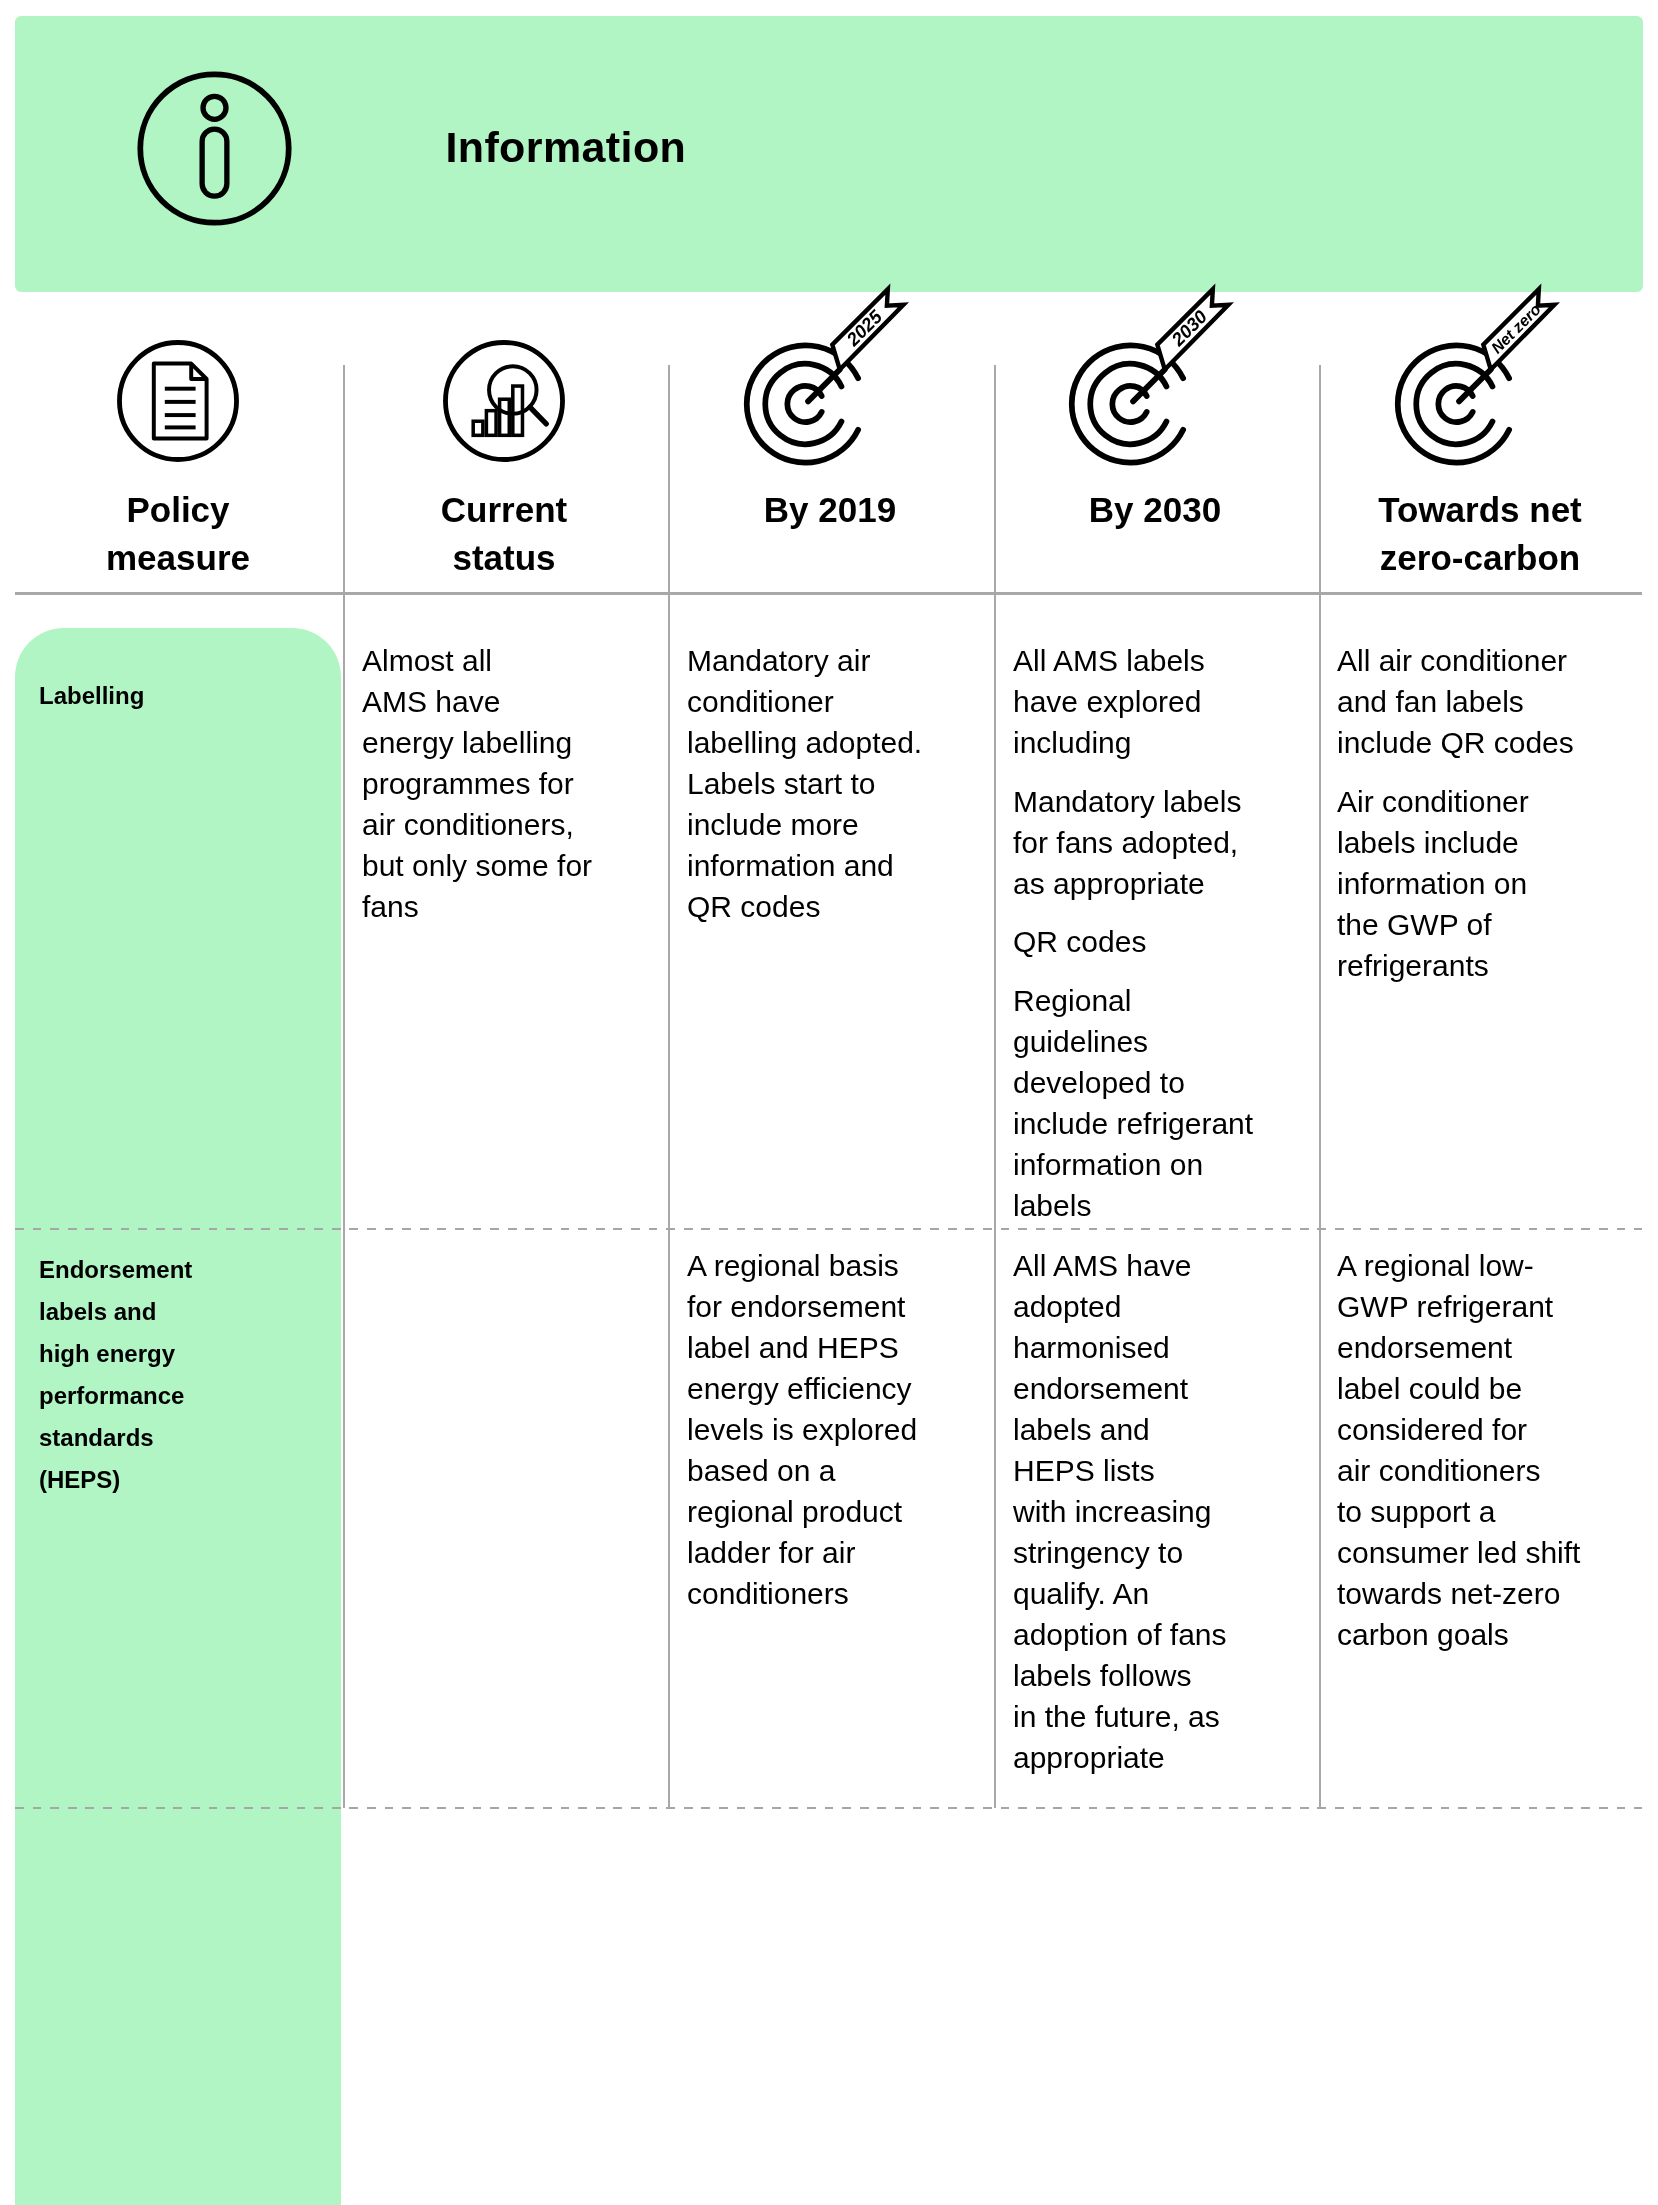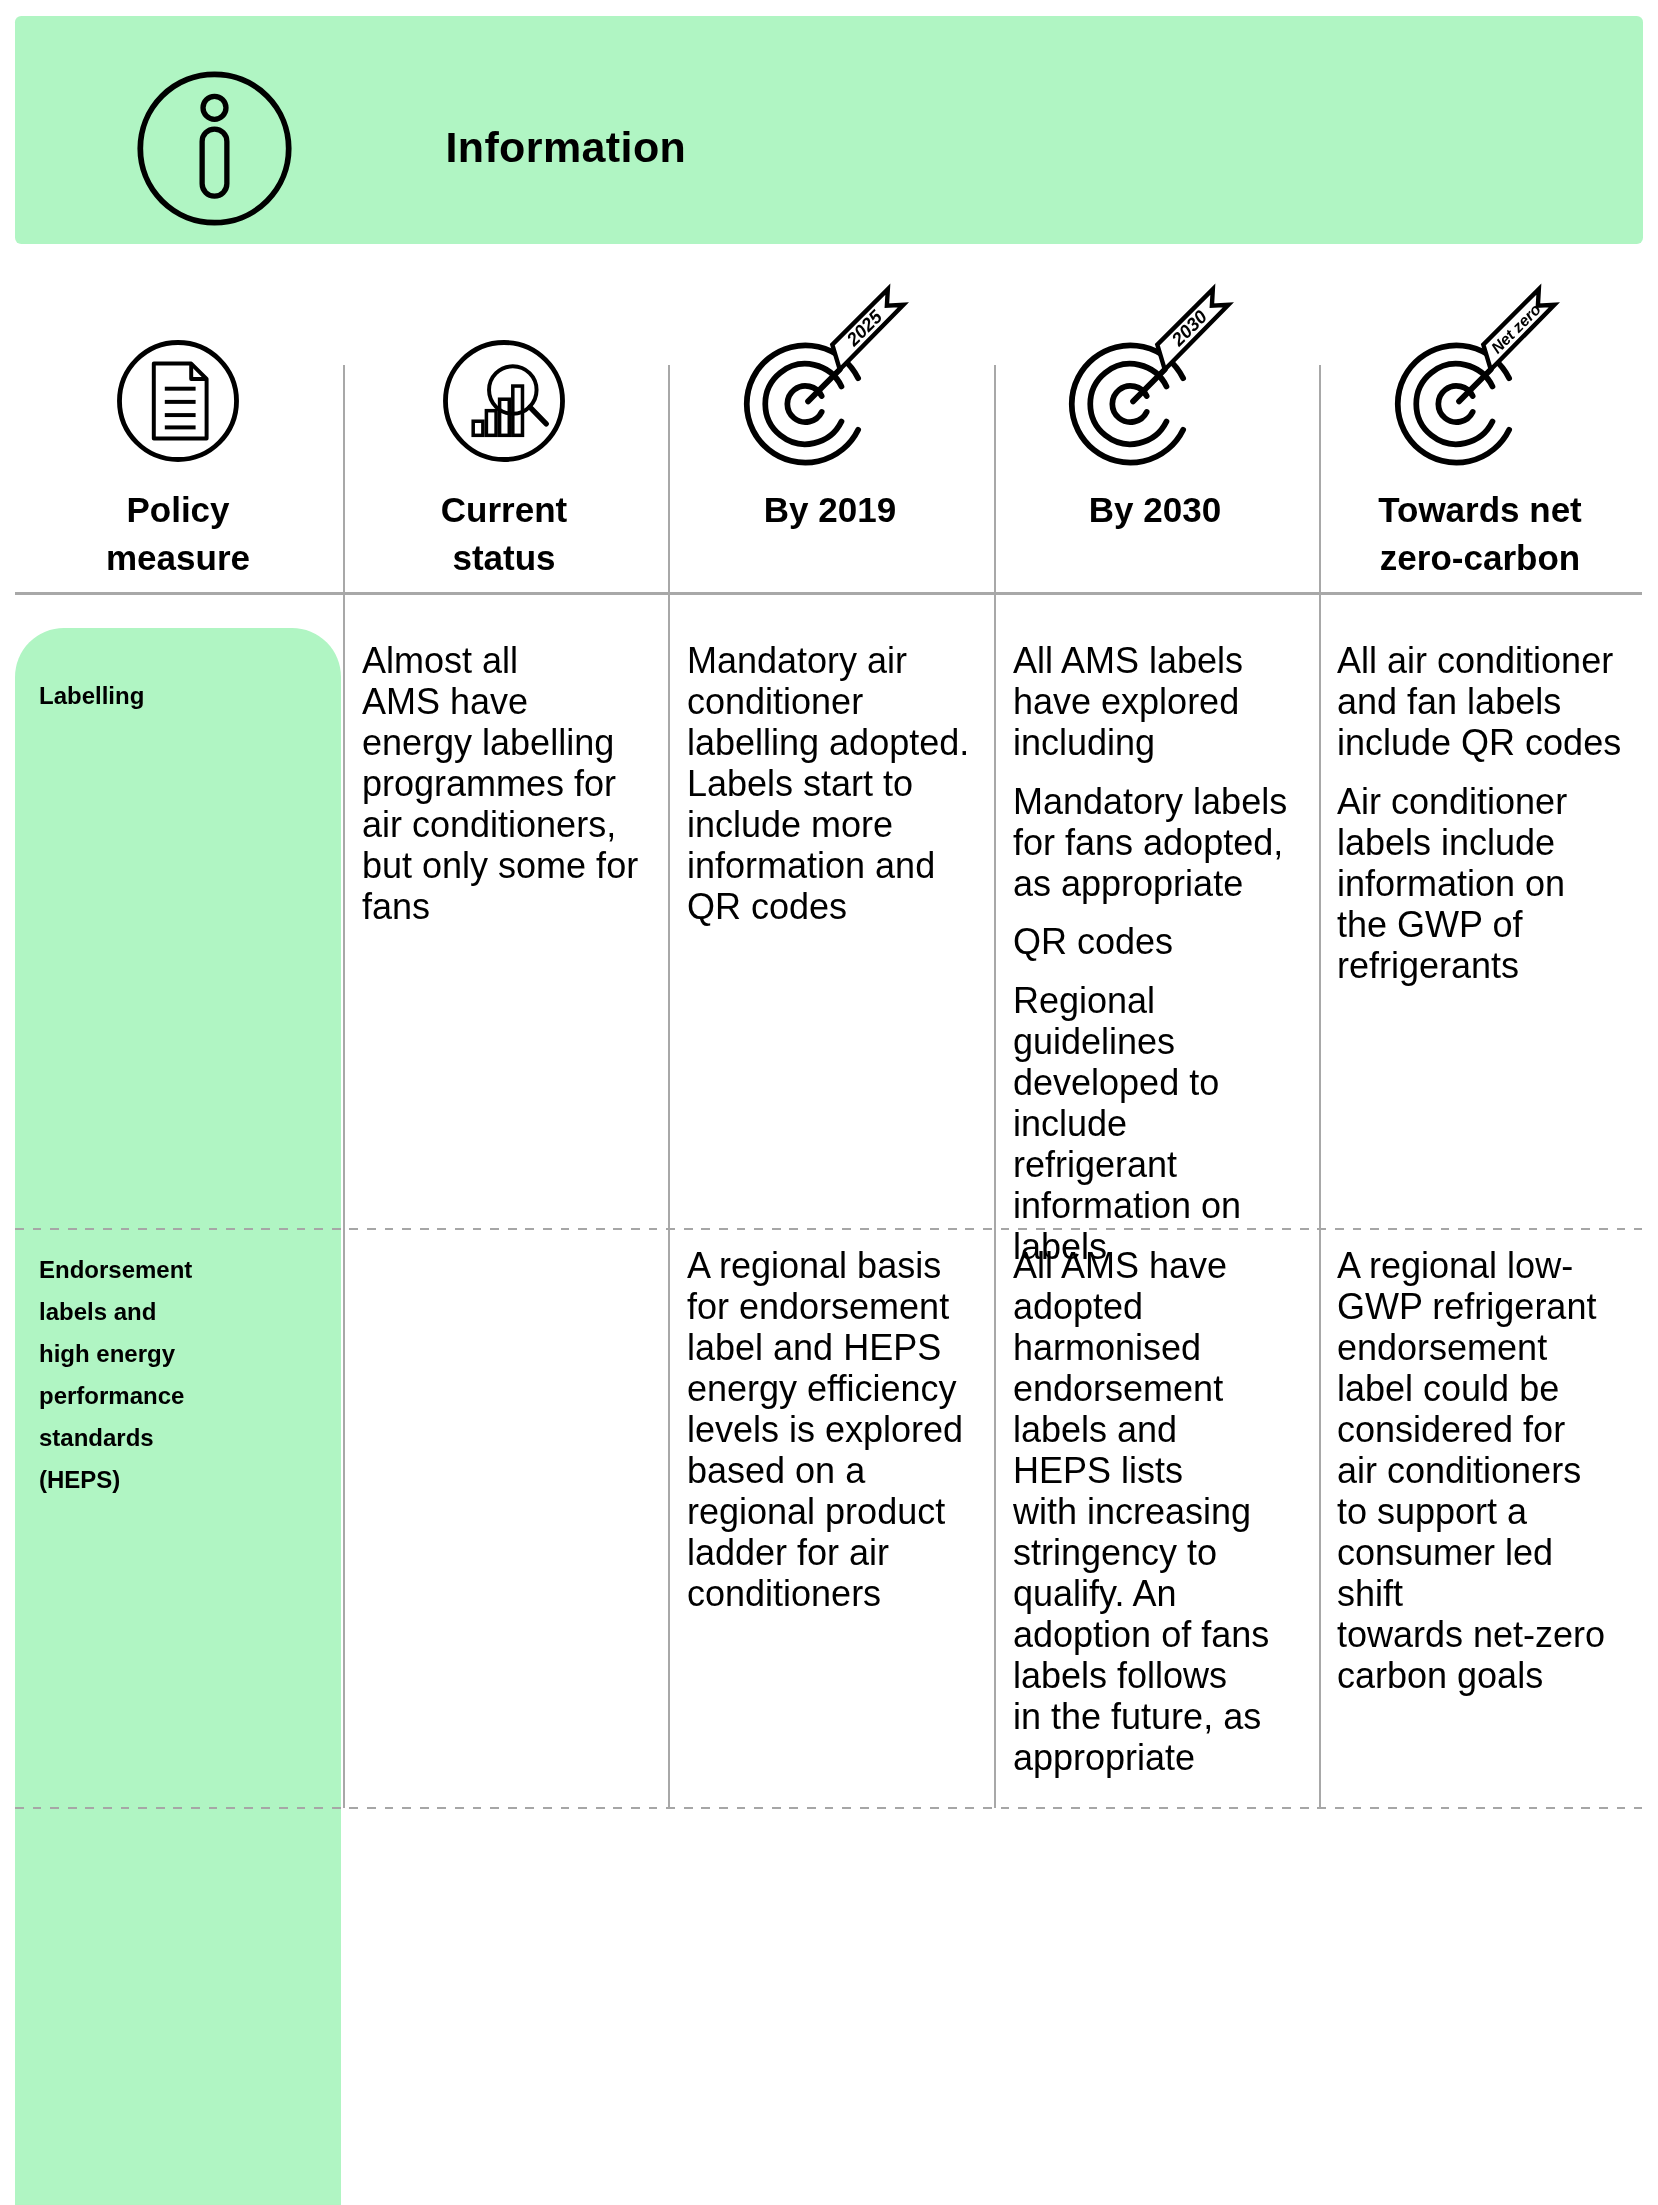--- a/index.html
+++ b/index.html
@@ -1,34 +1,34 @@
 <!DOCTYPE html>
 <html style="font-size:7px"><head>
 <meta charset="utf-8">
 <style>
   html,body{margin:0;padding:0;background:#ffffff;}
   body{font-family:"Liberation Sans", sans-serif; color:#000;}
   .page{position:relative;width:1659px;height:2333px;background:#fff;overflow:hidden;}
 
-  .banner{position:absolute;left:15.4px;top:16.3px;width:1628px;height:228px;background:#b0f5c3;border-radius:6.2px;}
+  .banner{position:absolute;left:15.4px;top:16.3px;width:1628px;height:276px;background:#b0f5c3;border-radius:6.2px;}
   .banner-title{position:absolute;left:430px;top:107px;font-size:43px;font-weight:bold;letter-spacing:0.4px;}
   .info-svg{position:absolute;left:120px;top:53px;}
 
   .col-icon{position:absolute;}
   .col-header{position:absolute;top:486px;width:282px;text-align:center;font-size:35px;font-weight:bold;line-height:48px;white-space:pre-line;}
 
   .hline{position:absolute;left:15.4px;top:592px;width:1627px;height:2.6px;background:#a8a8a8;}
   .vline{position:absolute;top:365px;width:2.2px;height:1443px;background:#a8a8a8;}
   .dashline{position:absolute;left:15.4px;width:1627px;height:2.2px;
     background:repeating-linear-gradient(90deg,#a6a6a6 0 8.8px,transparent 8.8px 17.6px);}
 
   .measure-col-bg{position:absolute;left:15.4px;top:628px;width:326px;height:1681px;background:#b0f5c3;border-radius:49px;}
 
   .measure-label{position:absolute;left:39px;width:287px;font-size:24px;font-weight:bold;line-height:42px;white-space:pre-line;}
-  .cell{position:absolute;width:287px;font-size:36px;line-height:41px;white-space:pre-line;}
+  .cell{position:absolute;width:287px;font-size:30px;line-height:41px;white-space:pre-line;}
   .cell .para{margin:0 0 17.6px 0;}
   .cell .para:last-child{margin-bottom:0;}
 
   svg{display:block;}
 </style>
 </head>
 <body>
 
 <div class="page">
 

